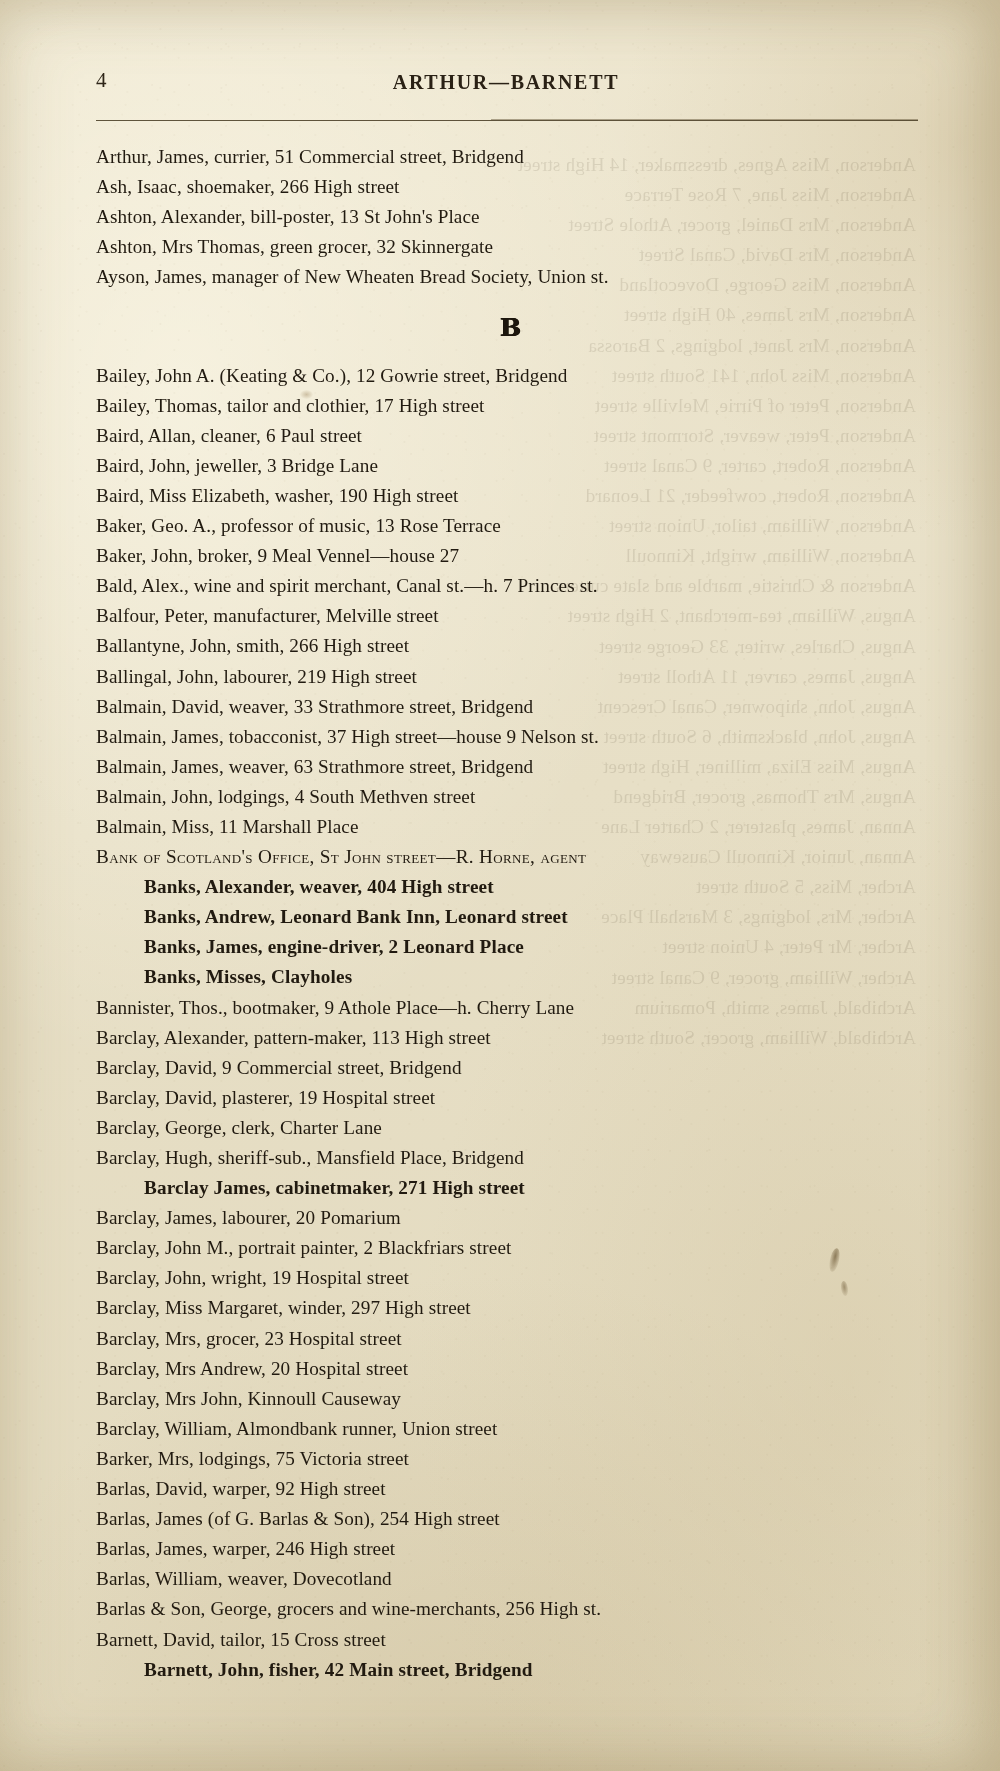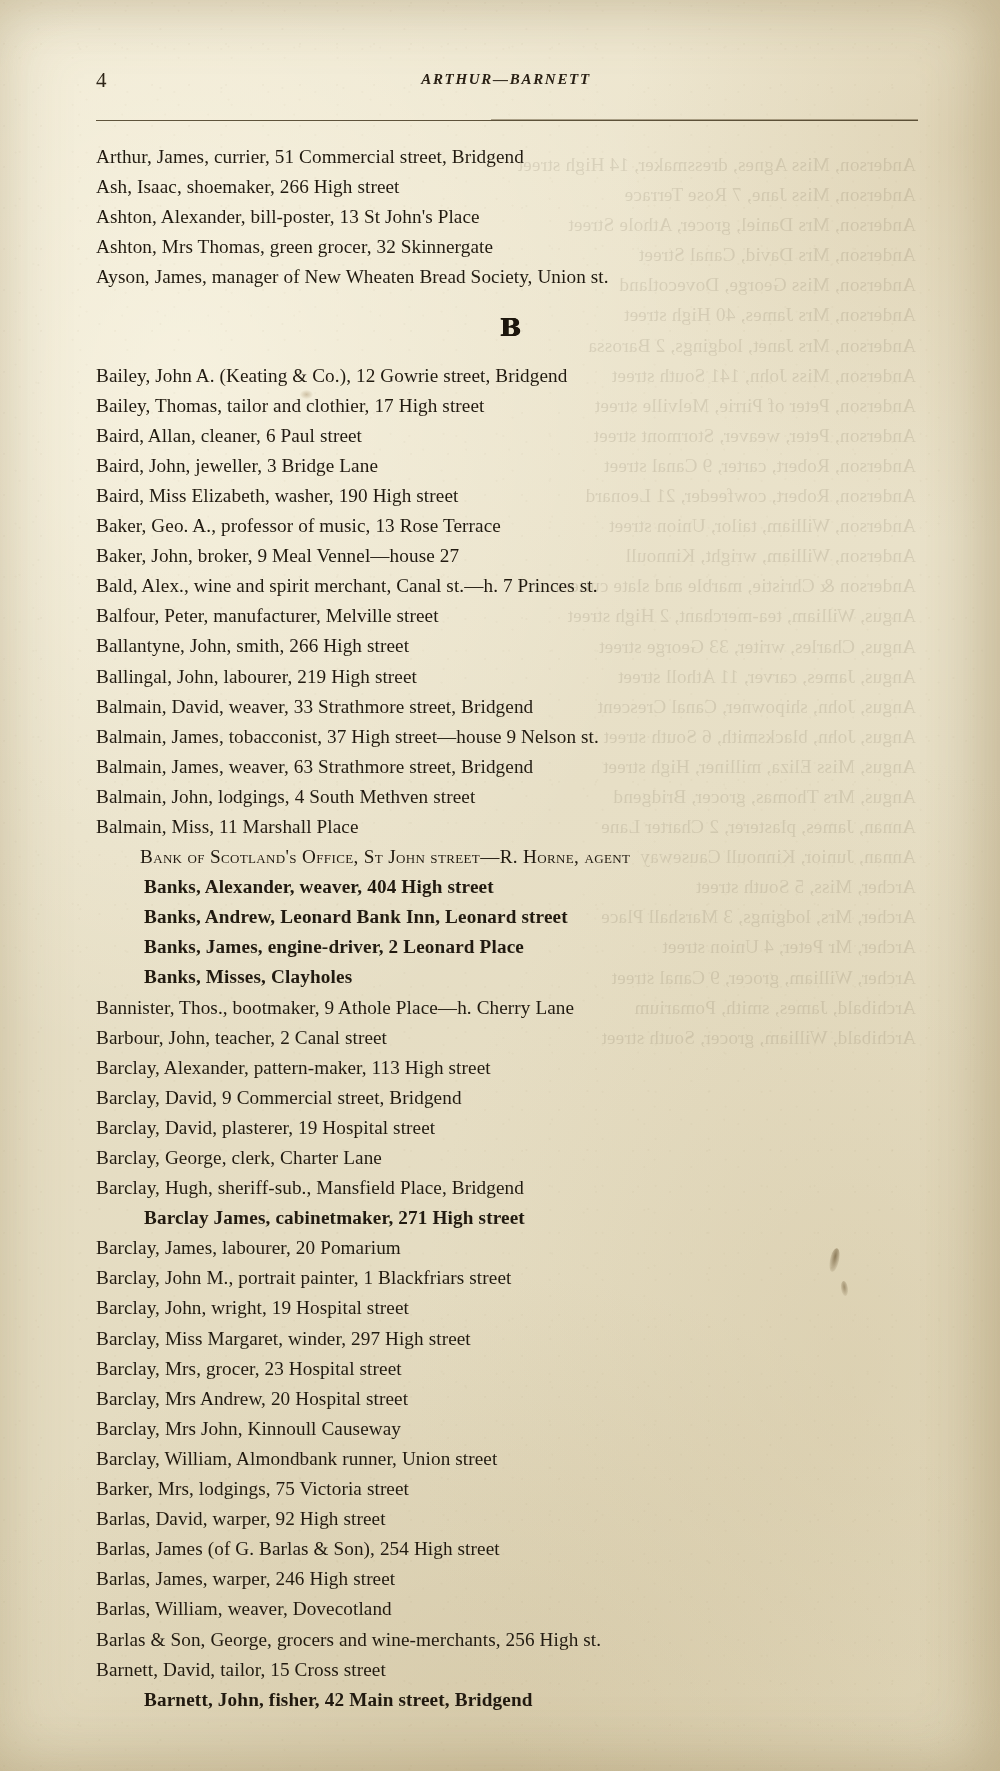--- a/index.html
+++ b/index.html
@@ -72,25 +72,24 @@
     font-size: 21px;
     color: #2e2518;
     letter-spacing: 0.5px;
   }
   .runhead {
     position: absolute;
     left: 0;
     top: 3px;
     width: 820px;
     text-align: center;
-    font-size: 15px;
+    font-size: 20px;
     letter-spacing: 1.7px;
     color: #2a2115;
     font-weight: 700;
-    font-style: italic;
   }
 
   #rule {
     position: absolute;
     left: 96px;
     top: 120px;
     width: 822px;
     height: 0;
     border-top: 1.6px solid #463a22;
     opacity: 0.86;
@@ -119,21 +118,20 @@
   }
   .entry {
     white-space: nowrap;
     text-indent: -14px;
     padding-left: 14px;
   }
   .entry.heavy { font-weight: 700; letter-spacing: 0.15px; margin-left: 48px; }
   .entry.smallcaps {
     font-variant: small-caps;
     letter-spacing: 0.35px;
-    margin-left: 44px;
   }
 
   
   .section-letter {
     text-align: center;
     font-size: 25px;
     font-weight: 700;
     letter-spacing: 1px;
     margin: 21px 0 17px 0;
     color: #1c160d;
@@ -239,29 +237,28 @@
         <div class="entry">Balmain, James, tobacconist, 37 High street—house 9 Nelson st.</div>
         <div class="entry">Balmain, James, weaver, 63 Strathmore street, Bridgend</div>
         <div class="entry">Balmain, John, lodgings, 4 South Methven street</div>
         <div class="entry">Balmain, Miss, 11 Marshall Place</div>
         <div class="entry smallcaps">Bank of Scotland's Office, St John street—R. Horne, agent</div>
         <div class="entry heavy">Banks, Alexander, weaver, 404 High street</div>
         <div class="entry heavy">Banks, Andrew, Leonard Bank Inn, Leonard street</div>
         <div class="entry heavy">Banks, James, engine-driver, 2 Leonard Place</div>
         <div class="entry heavy">Banks, Misses, Clayholes</div>
         <div class="entry">Bannister, Thos., bootmaker, 9 Athole Place—h. Cherry Lane</div>
-        <div class="entry">Barbour, John, teacher, 2 Canal street</div>
         <div class="entry">Barclay, Alexander, pattern-maker, 113 High street</div>
         <div class="entry">Barclay, David, 9 Commercial street, Bridgend</div>
         <div class="entry">Barclay, David, plasterer, 19 Hospital street</div>
         <div class="entry">Barclay, George, clerk, Charter Lane</div>
         <div class="entry">Barclay, Hugh, sheriff-sub., Mansfield Place, Bridgend</div>
         <div class="entry heavy">Barclay James, cabinetmaker, 271 High street</div>
         <div class="entry">Barclay, James, labourer, 20 Pomarium</div>
-        <div class="entry">Barclay, John M., portrait painter, 1 Blackfriars street</div>
+        <div class="entry">Barclay, John M., portrait painter, 2 Blackfriars street</div>
         <div class="entry">Barclay, John, wright, 19 Hospital street</div>
         <div class="entry">Barclay, Miss Margaret, winder, 297 High street</div>
         <div class="entry">Barclay, Mrs, grocer, 23 Hospital street</div>
         <div class="entry">Barclay, Mrs Andrew, 20 Hospital street</div>
         <div class="entry">Barclay, Mrs John, Kinnoull Causeway</div>
         <div class="entry">Barclay, William, Almondbank runner, Union street</div>
         <div class="entry">Barker, Mrs, lodgings, 75 Victoria street</div>
         <div class="entry">Barlas, David, warper, 92 High street</div>
         <div class="entry">Barlas, James (of G. Barlas &amp; Son), 254 High street</div>
         <div class="entry">Barlas, James, warper, 246 High street</div>

